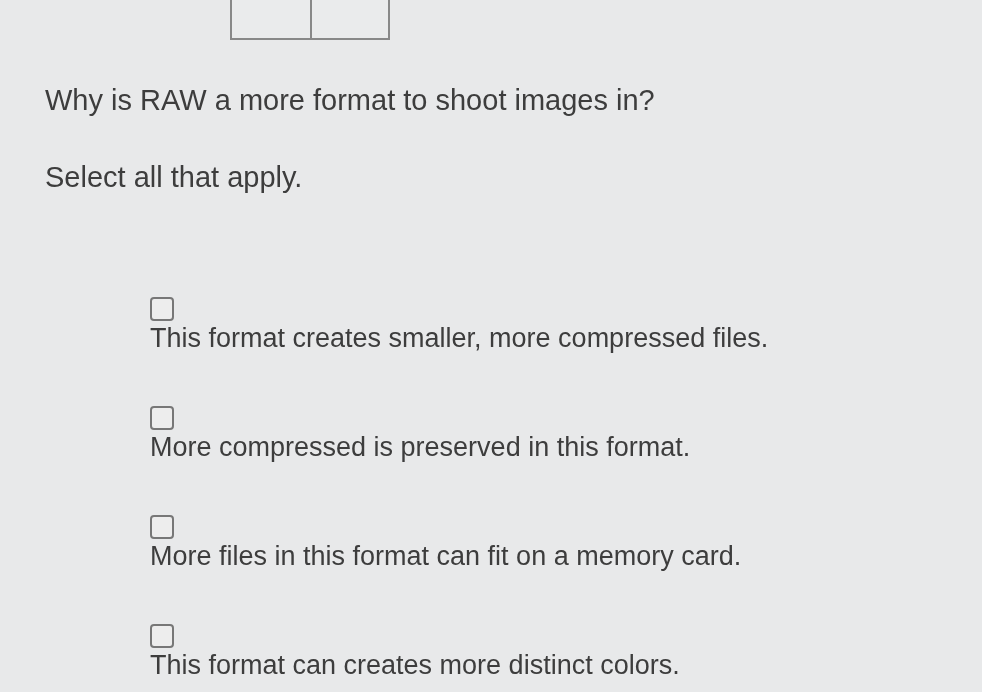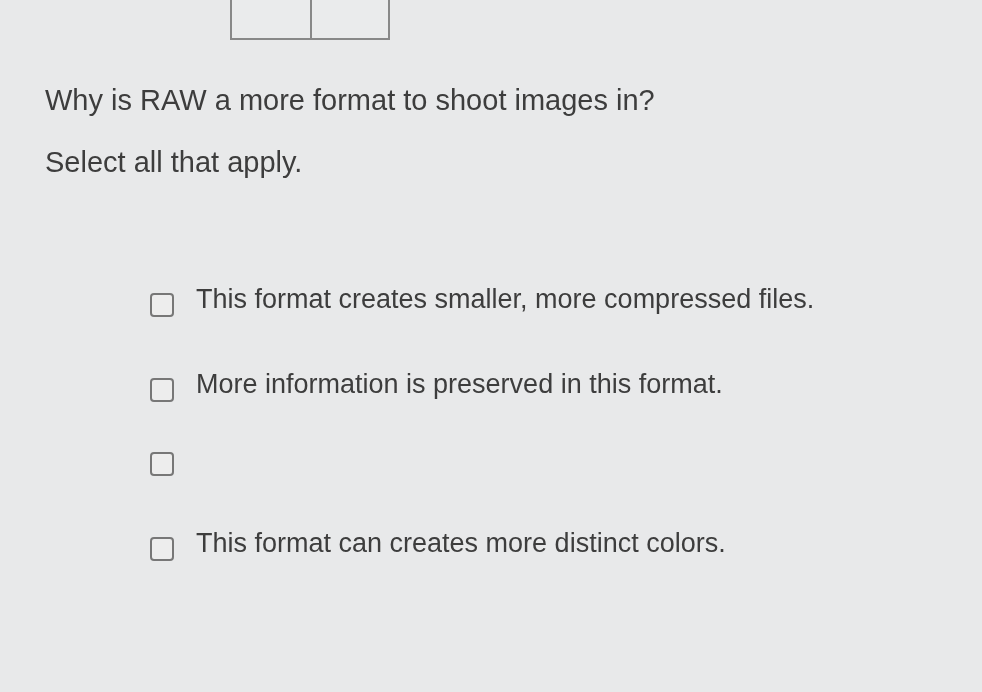--- a/index.html
+++ b/index.html
@@ -41,32 +41,33 @@
     .question-text {
       font-size: 29px;
       font-weight: 400;
       color: #3d3d3d;
       line-height: 1.4;
     }
     .instruction-text {
       font-size: 29px;
       font-weight: 400;
       color: #3d3d3d;
-      margin-top: 21px;
+      margin-top: 36px;
       line-height: 1.4;
     }
     .options {
       margin-top: 100px;
       padding-left: 105px;
     }
     .option {
       display: flex;
-      align-items: flex-end;
+      align-items: flex-start;
       margin-bottom: 50px;
       cursor: pointer;
+      flex-direction: column;
     }
     .checkbox {
       width: 24px;
       height: 24px;
       border: 2px solid #777;
       border-radius: 4px;
       margin-right: 22px;
       flex-shrink: 0;
       background: #ededed;
     }
@@ -85,23 +86,24 @@
   <div class="question-text">Why is RAW a more format to shoot images in?</div>
   <div class="instruction-text">Select all that apply.</div>
 
   <div class="options">
     <div class="option">
       <div class="checkbox"></div>
       <div class="option-label">This format creates smaller, more compressed files.</div>
     </div>
     <div class="option">
       <div class="checkbox"></div>
-      <div class="option-label">More information is preserved in this format.</div>
+      <div class="option-label">More compressed is preserved in this format.</div>
     </div>
     <div class="option">
       <div class="checkbox"></div>
+      <div class="option-label">More files in this format can fit on a memory card.</div>
     </div>
     <div class="option">
       <div class="checkbox"></div>
       <div class="option-label">This format can creates more distinct colors.</div>
     </div>
   </div>
 </div>
 
 </body></html>

